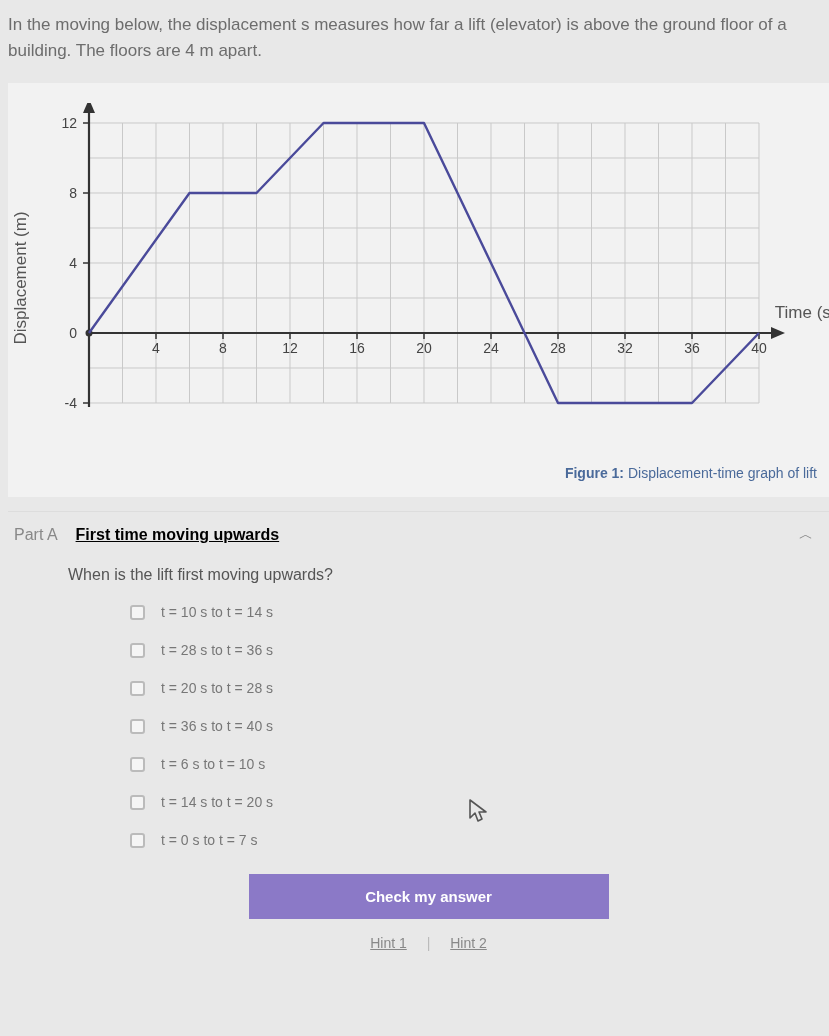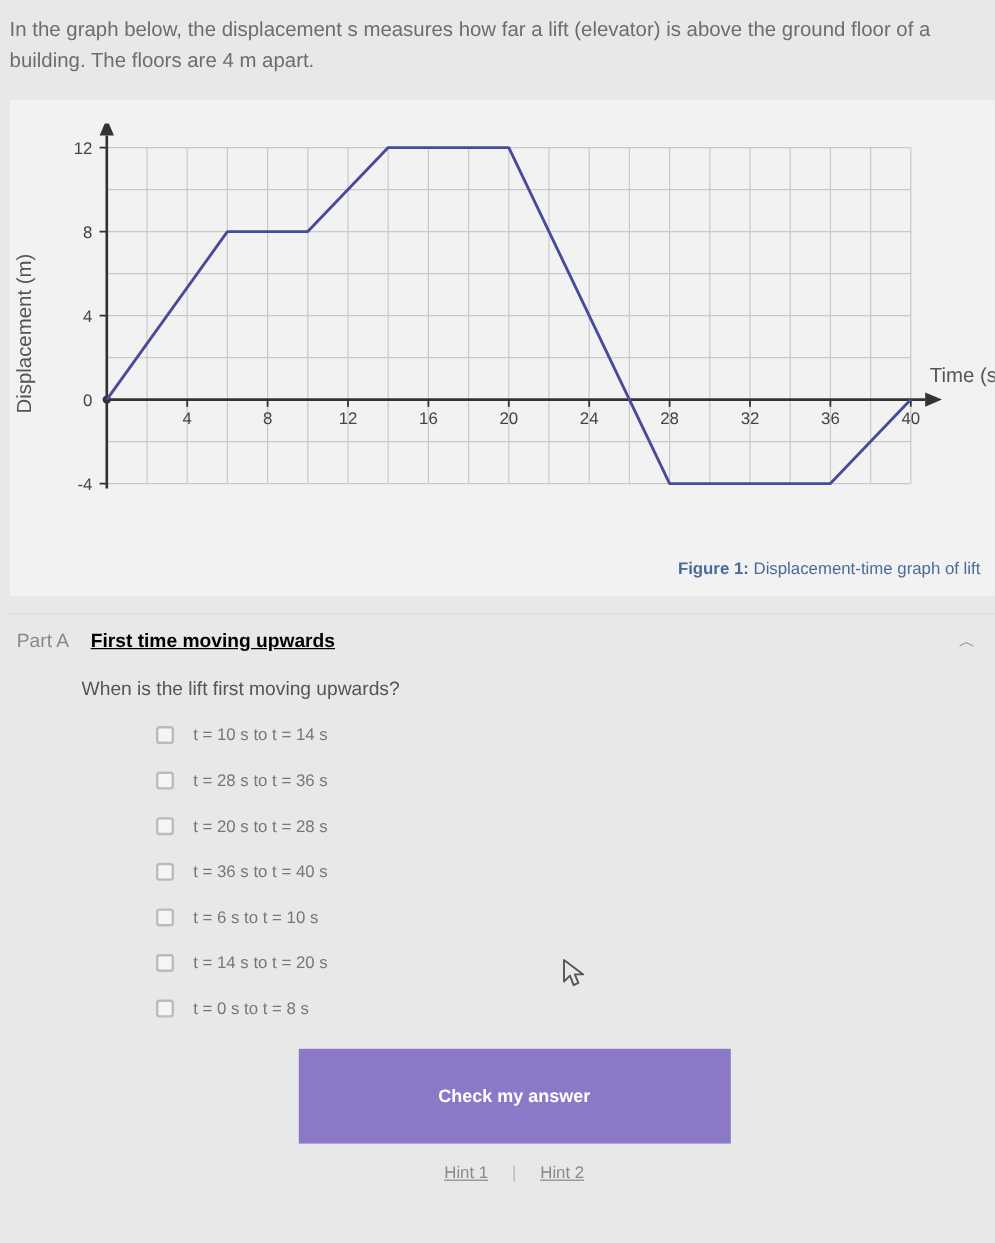--- a/index.html
+++ b/index.html
@@ -104,21 +104,21 @@
 .cursor-icon {
   position: absolute;
   font-size: 24px;
   color: #555;
   pointer-events: none;
 }
 .check-btn {
   display: block;
   margin: 26px auto 16px;
   width: 360px;
-  padding: 31px 0;
+  padding: 14px 0;
   background: #8b79c7;
   color: #fff;
   text-align: center;
   font-size: 15px;
   font-weight: 600;
   border: none;
   cursor: pointer;
   filter: blur(0.3px);
 }
 .hints {
@@ -130,21 +130,21 @@
   color: #888;
   text-decoration: underline;
   padding: 0 16px;
 }
 .hints .sep { color: #bbb; }
 </style>
 </head>
 <body>
 
 <div class="prompt">
-  <span>In the graph below, the displacement s measures how far a lift (elevator) is above the ground floor of a</span><br>
+  <span>In the moving below, the displacement s measures how far a lift (elevator) is above the ground floor of a</span><br>
   <span>building. The floors are 4 m apart.</span>
 </div>
 
 <div class="chart-panel">
   <div class="chart-wrap">
     <div class="ylabel">Displacement (m)</div>
     <div class="xlabel">Time (s)</div>
     <svg id="chart-svg" width="760" height="330" viewBox="0 0 760 330">
         <line x1="60" y1="20" x2="60" y2="300" stroke="#c9c9c9" stroke-width="1"></line>
         <line x1="93.5" y1="20" x2="93.5" y2="300" stroke="#c9c9c9" stroke-width="1"></line>
@@ -247,21 +247,21 @@
       <div class="option">
         <div class="radio"></div>
         <span>t = 6 s to t = 10 s</span>
       </div>
       <div class="option">
         <div class="radio"></div>
         <span>t = 14 s to t = 20 s</span>
       </div>
       <div class="option">
         <div class="radio"></div>
-        <span>t = 0 s to t = 8 s</span>
+        <span>t = 0 s to t = 7 s</span>
       </div>
     </div>
 
   <span class="cursor-icon" style="left:460px; top:240px;">
     <svg width="22" height="26" viewBox="0 0 22 26">
         <path d="M2 2 L2 20 L7 15 L10 23 L14 21 L11 14 L18 14 Z" fill="none" stroke="#555" stroke-width="1.6" stroke-linejoin="round"></path>
       </svg>
   </span>
 
   <button class="check-btn">Check my answer</button>

